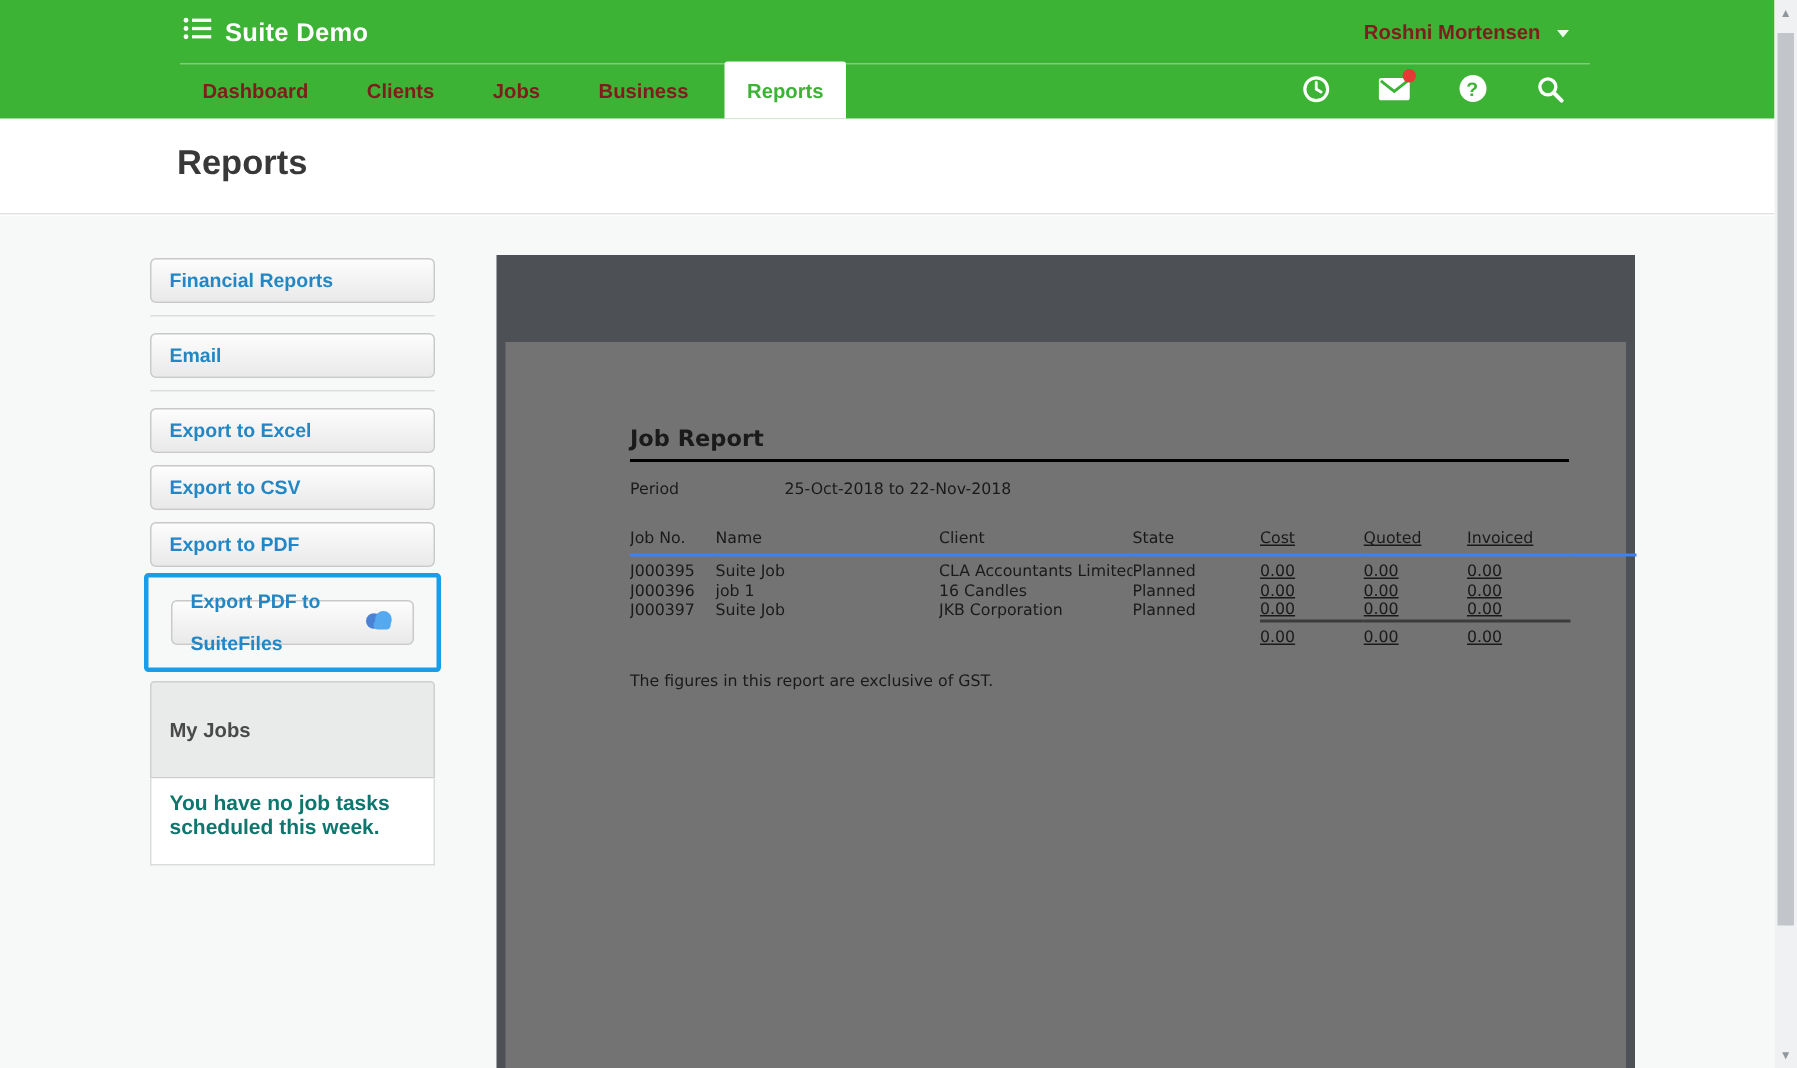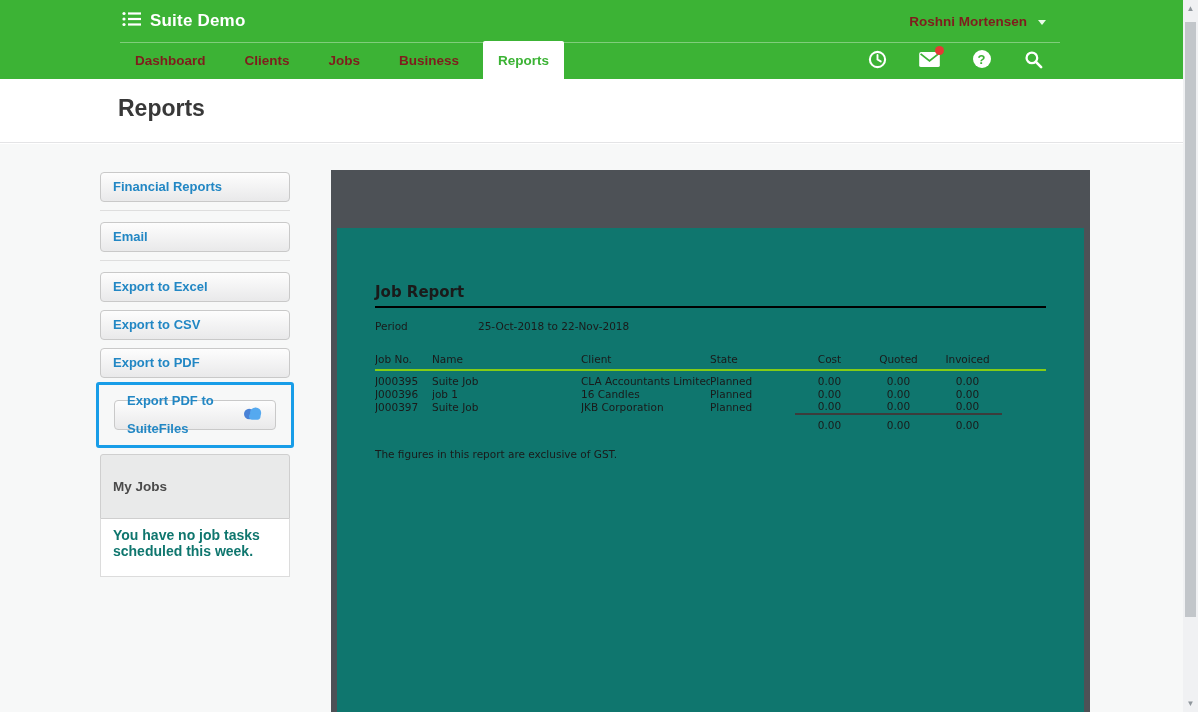--- a/index.html
+++ b/index.html
@@ -46,28 +46,28 @@
   .highlight-ring { border:3px solid #189de8; padding:15px; margin:-4px -4px 6px -4px; border-radius:3px; }
   .highlight-ring .sbtn { margin:0; display:flex; align-items:center; justify-content:flex-start; gap:8px; }
   .cloud-icon { display:inline-block; margin-left:2px; margin-top:2px; }
 
   .myjobs { margin-top:0; }
   .myjobs-header { background:#e9eaea; border:1px solid #cfcfcf; border-radius:3px 3px 0 0; padding:24px 12px; font-weight:bold; font-size:13.5px; color:#4a4a4a; }
   .myjobs-body { background:#fff; border:1px solid #dcdcdc; border-top:none; padding:9px 12px 17px 12px; font-size:14px; color:#0f766e; line-height:1.12;font-weight:bold; }
 
   
   .preview { position:absolute; left:331px; top:26px; width:759px; bottom:0; background:#4d5156; }
-  .report-page { position:absolute; top:58px; left:6px; right:6px; bottom:0; background:#0f766e; }
+  .report-page { position:absolute; top:58px; left:6px; right:6px; bottom:0; background:#737373;padding-left:45px; }
   .report { padding:55px 38px 0 38px; font-family:"DejaVu Sans", sans-serif; color:#1a1a1a; }
   .report-title { font-size:15px; font-weight:bold; padding-bottom:5px; border-bottom:2px solid #000; }
   .period-row { display:flex; font-size:10.5px; margin-top:12px; }
   .period-label { width:103px; }
   .jobtable { width:100%; border-collapse:collapse; margin-top:21px; font-size:10.5px; table-layout:fixed; }
-  .jobtable th { font-weight:normal; text-align:left; padding:0 0 4px 0; border-bottom:2px solid #84cc16; overflow:hidden; white-space:nowrap; }
-  .jobtable th.num, .jobtable td.num { text-align:center; }
+  .jobtable th { font-weight:normal; text-align:left; padding:0 0 4px 0; border-bottom:2px solid #3b82f6; overflow:hidden; white-space:nowrap; }
+  .jobtable th.num, .jobtable td.num { text-align:left;text-decoration:underline; }
   .jobtable td { padding:0; line-height:12.5px; overflow:hidden; white-space:nowrap; }
   .jobtable tr.first td { padding-top:4px; }
   .jobtable tr.totals td { padding-top:4px; }
   .jobtable tr.totals td.num { border-top:2px solid #3c3c3c; }
   .footnote { margin-top:17px; font-size:10.5px; }
 
   
   .scrollbar { position:absolute; top:0; right:0; width:15px; height:712px; background:#f0f1f3; }
   .scroll-arrow { position:absolute; left:0; width:15px; text-align:center; font-size:8px; color:#8f969c; cursor:pointer; }
   .scroll-up { top:4px; }

